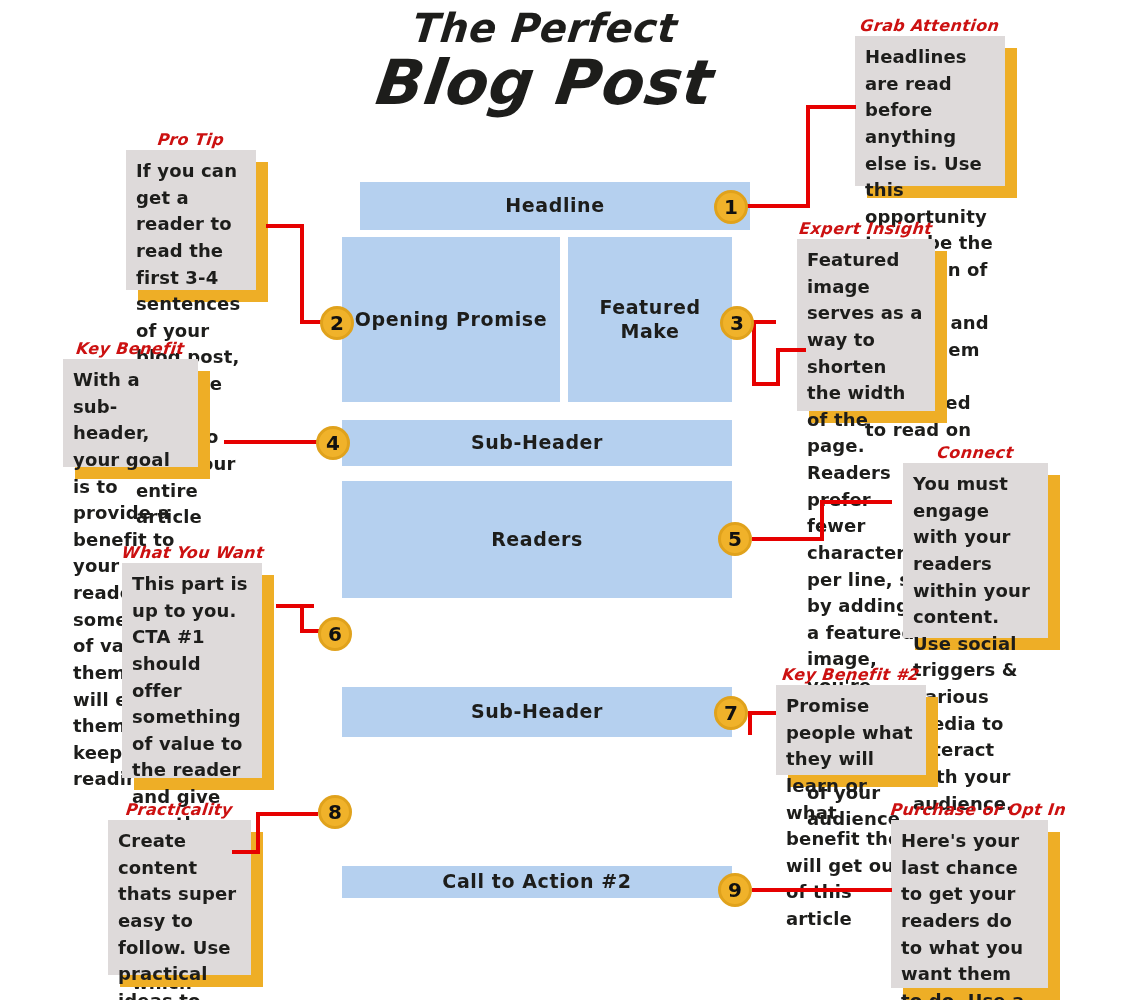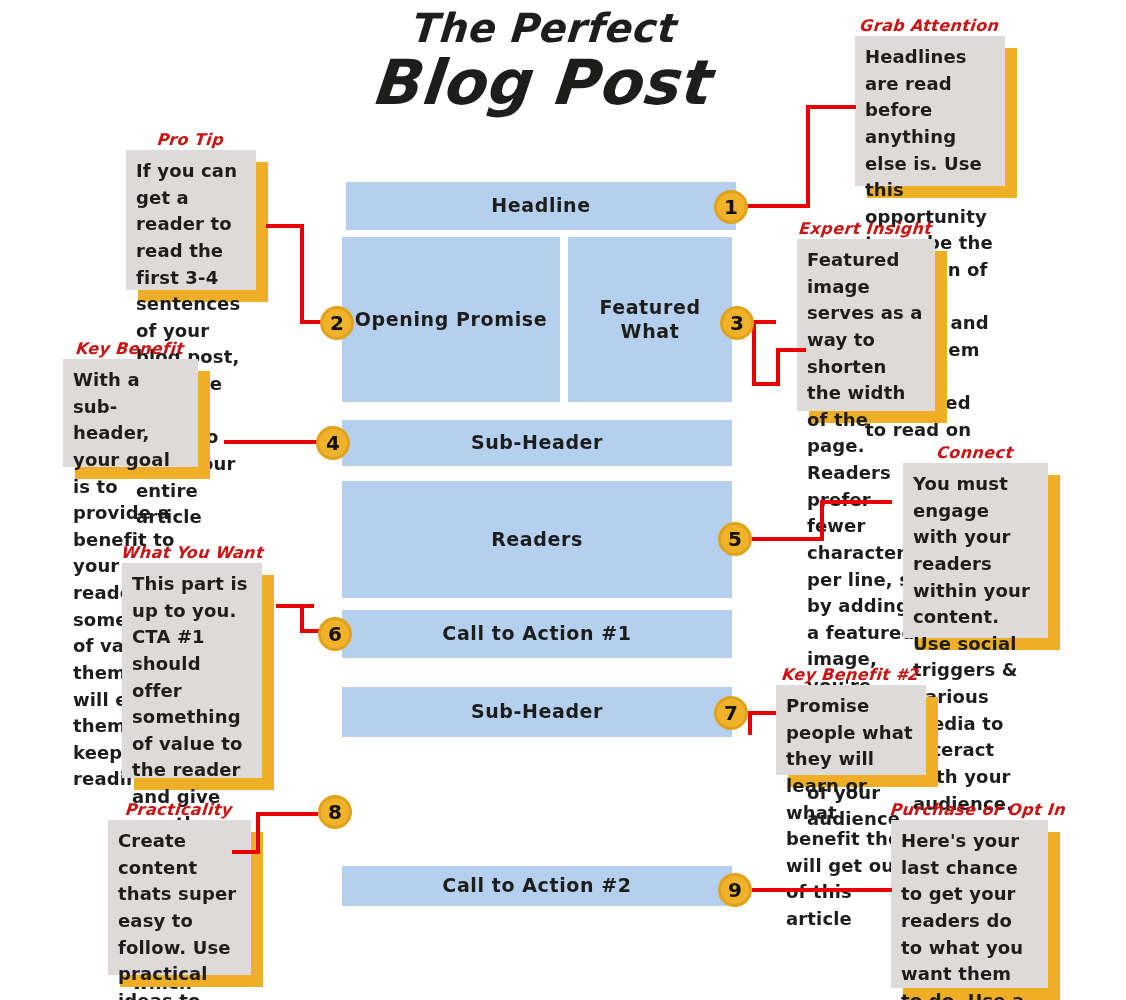--- a/index.html
+++ b/index.html
@@ -78,51 +78,48 @@
 </head>
 <body>
 
 <div class="stage">
 
   <div class="title-wrap">
     <div class="title-1">The Perfect</div>
     <div class="title-2">Blog Post</div>
   </div>
 
-  <div class="block" style="left:346px;top:182px;width:390px;height:48px;">
+  <div class="block" style="left:360px;top:182px;width:390px;height:48px;">
     <span>Headline</span>
   </div>
 
   <div class="block" style="left:342px;top:237px;width:218px;height:165px;">
     <span>Opening Promise</span>
   </div>
 
   <div class="block" style="left:568px;top:237px;width:164px;height:165px;flex-direction:column;">
     <span>Featured</span>
-    <span>What</span>
+    <span>Make</span>
   </div>
 
   <div class="block" style="left:342px;top:420px;width:390px;height:46px;">
     <span>Sub-Header</span>
   </div>
 
   <div class="block" style="left:342px;top:481px;width:390px;height:117px;">
     <span>Readers</span>
   </div>
 
-  <div class="block" style="left:342px;top:610px;width:390px;height:48px;">
-    <span>Call to Action #1</span>
-  </div>
 
   <div class="block" style="left:342px;top:687px;width:390px;height:50px;">
     <span>Sub-Header</span>
   </div>
 
 
-  <div class="block" style="left:342px;top:866px;width:390px;height:40px;align-items:center;">
+  <div class="block" style="left:342px;top:866px;width:390px;height:32px;align-items:center;">
     <span>Call to Action #2</span>
   </div>
 
   <div class="ln h" style="left:746px;top:204px;width:64px;"></div>
   <div class="ln v" style="left:806px;top:105px;height:103px;"></div>
   <div class="ln h" style="left:806px;top:105px;width:50px;"></div>
 
   <div class="ln h" style="left:300px;top:320px;width:28px;"></div>
   <div class="ln v" style="left:300px;top:224px;height:100px;"></div>
   <div class="ln h" style="left:266px;top:224px;width:38px;"></div>

